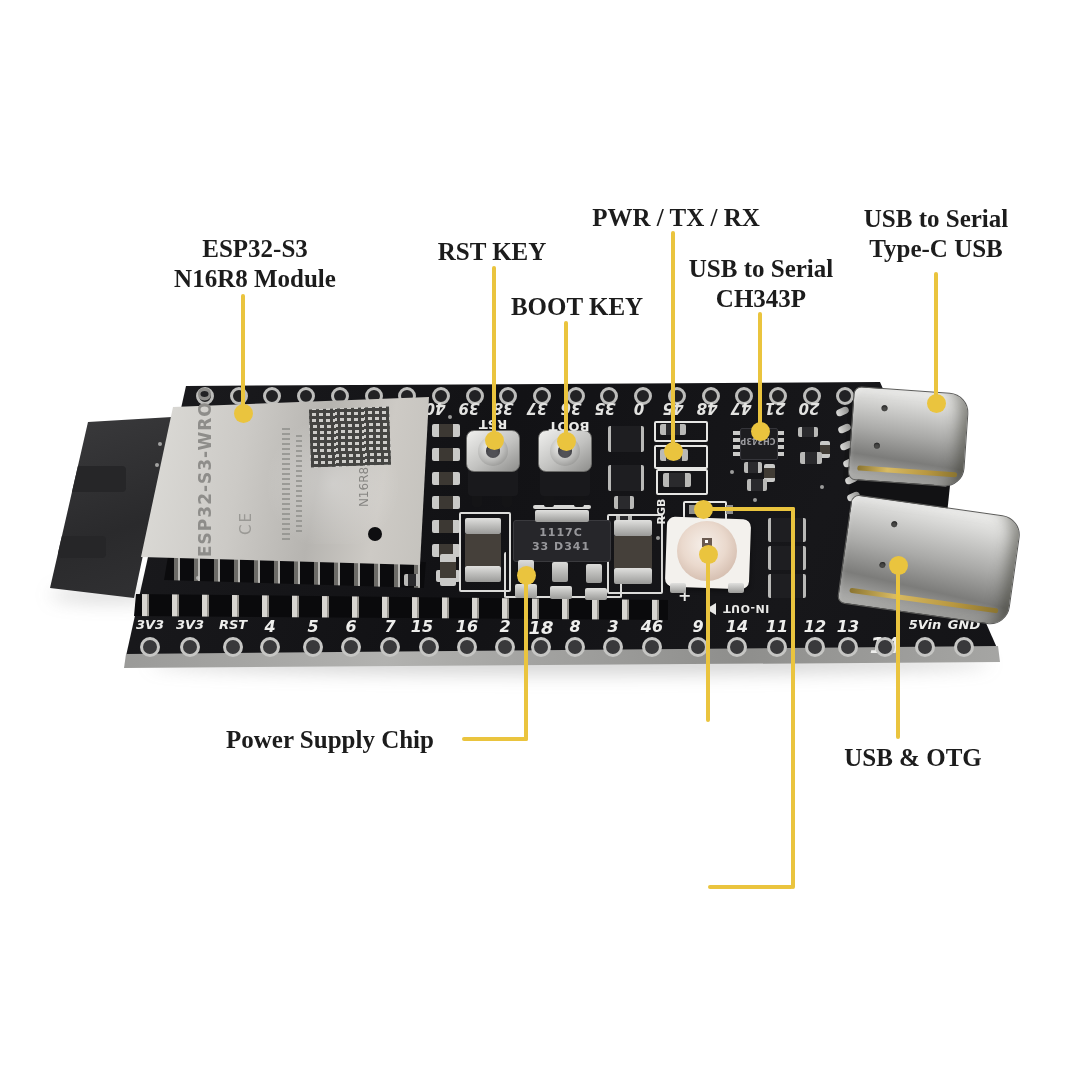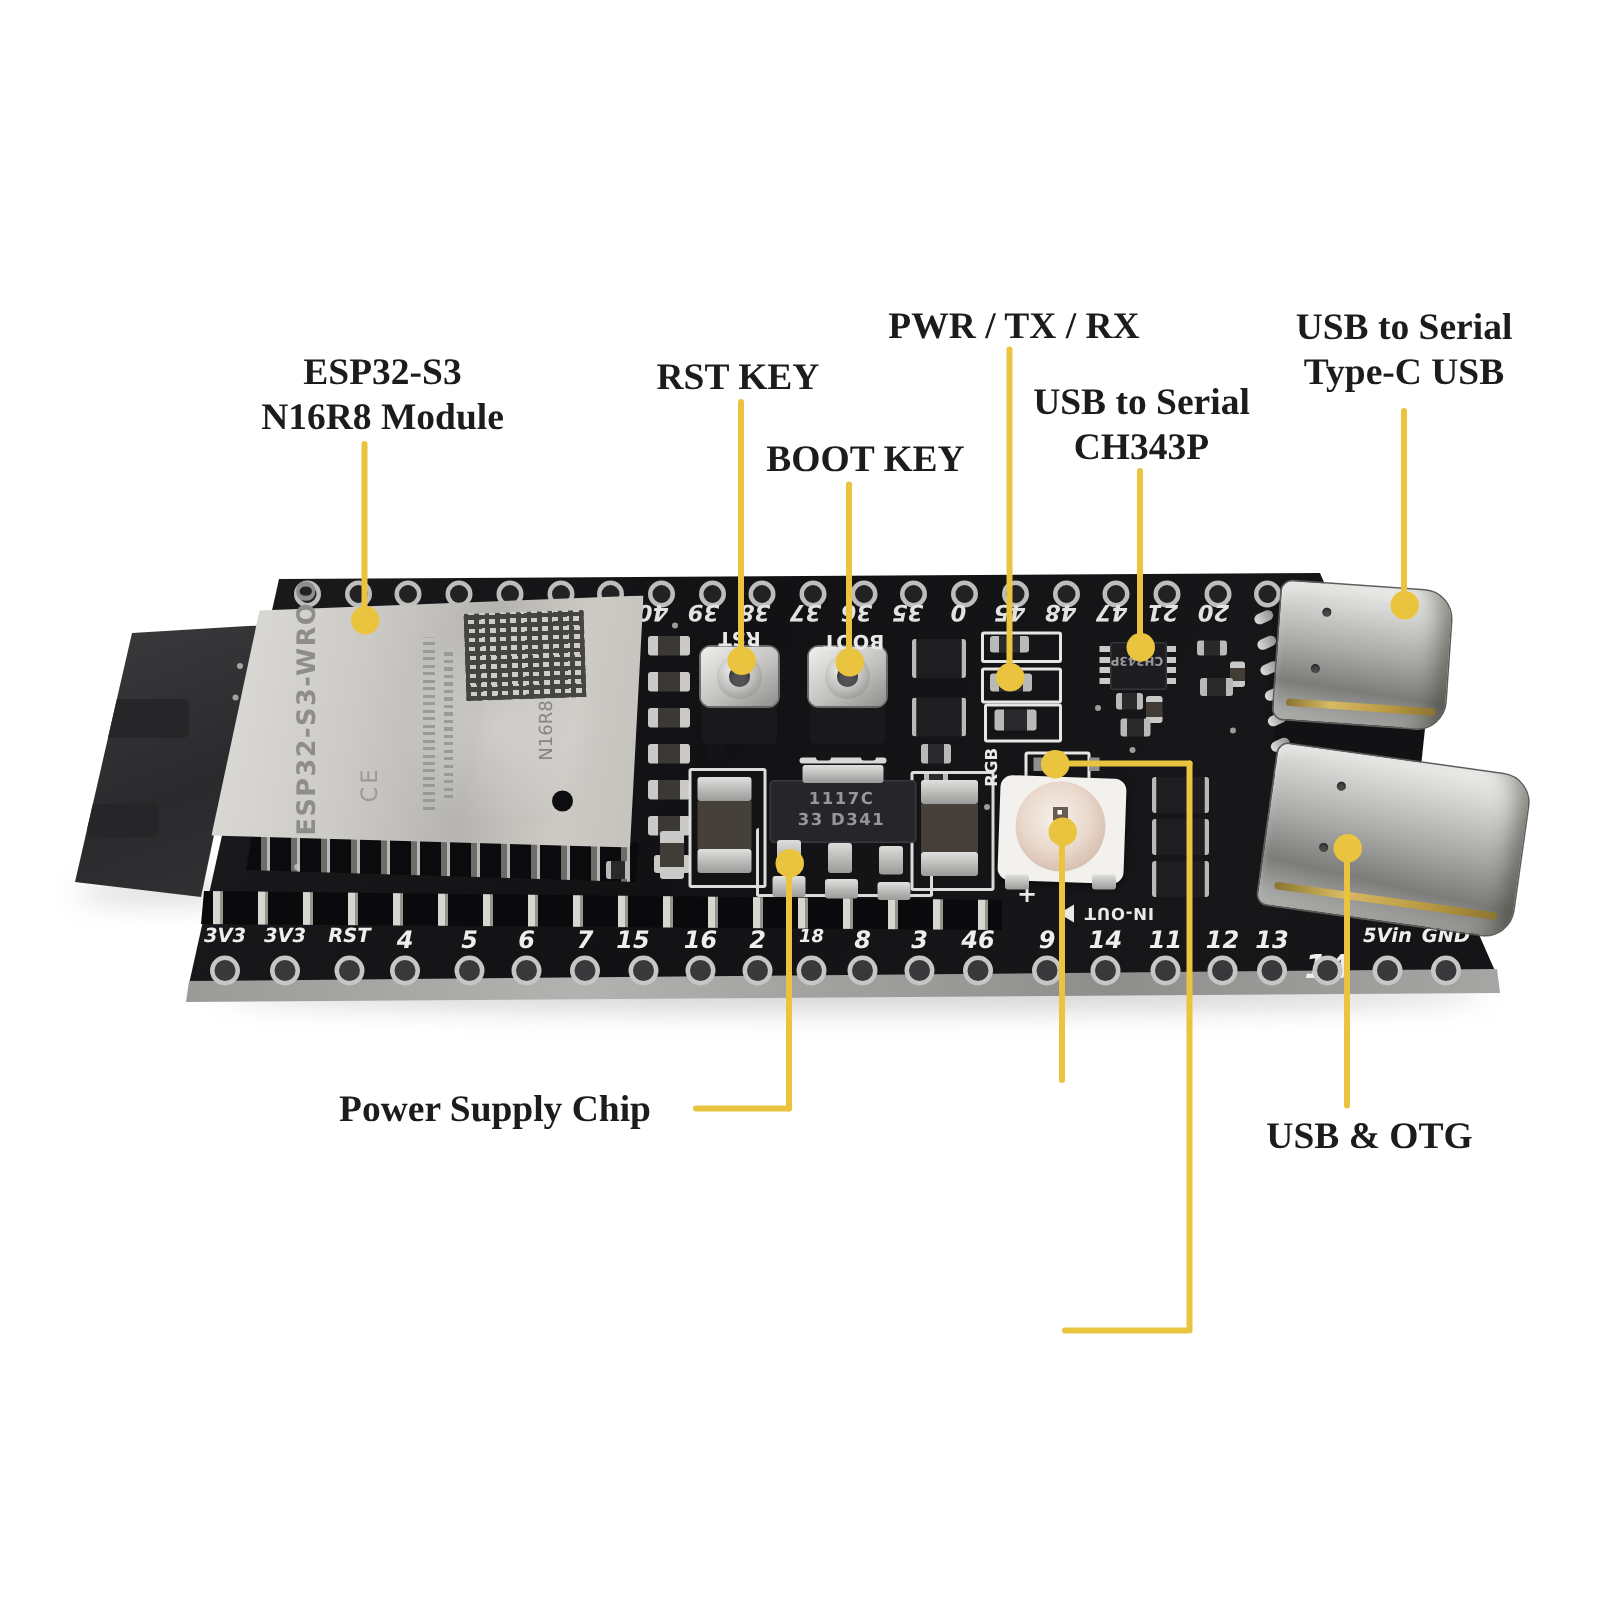--- a/index.html
+++ b/index.html
@@ -229,21 +229,21 @@
       <div class="pin-lbl" style="left: 351px; top: 617px; font-size: 16px;">6</div>
       <div class="hole-b" style="left: 341px; top: 637px;"></div>
       <div class="pin-lbl" style="left: 390px; top: 617px; font-size: 16px;">7</div>
       <div class="hole-b" style="left: 380px; top: 637px;"></div>
       <div class="pin-lbl" style="left: 422px; top: 617px; font-size: 16px;">15</div>
       <div class="hole-b" style="left: 419px; top: 637px;"></div>
       <div class="pin-lbl" style="left: 467px; top: 617px; font-size: 16px;">16</div>
       <div class="hole-b" style="left: 457px; top: 637px;"></div>
       <div class="pin-lbl" style="left: 505px; top: 617px; font-size: 16px;">2</div>
       <div class="hole-b" style="left: 495px; top: 637px;"></div>
-      <div class="pin-lbl" style="left: 541px; top: 617px; font-size: 12px;">18</div>
+      <div class="pin-lbl" style="left: 541px; top: 617px; font-size: 18px;">18</div>
       <div class="hole-b" style="left: 531px; top: 637px;"></div>
       <div class="pin-lbl" style="left: 575px; top: 617px; font-size: 16px;">8</div>
       <div class="hole-b" style="left: 565px; top: 637px;"></div>
       <div class="pin-lbl" style="left: 613px; top: 617px; font-size: 16px;">3</div>
       <div class="hole-b" style="left: 603px; top: 637px;"></div>
       <div class="pin-lbl" style="left: 652px; top: 617px; font-size: 16px;">46</div>
       <div class="hole-b" style="left: 642px; top: 637px;"></div>
       <div class="pin-lbl" style="left: 698px; top: 617px; font-size: 16px;">9</div>
       <div class="hole-b" style="left: 688px; top: 637px;"></div>
       <div class="pin-lbl" style="left: 737px; top: 617px; font-size: 16px;">14</div>

